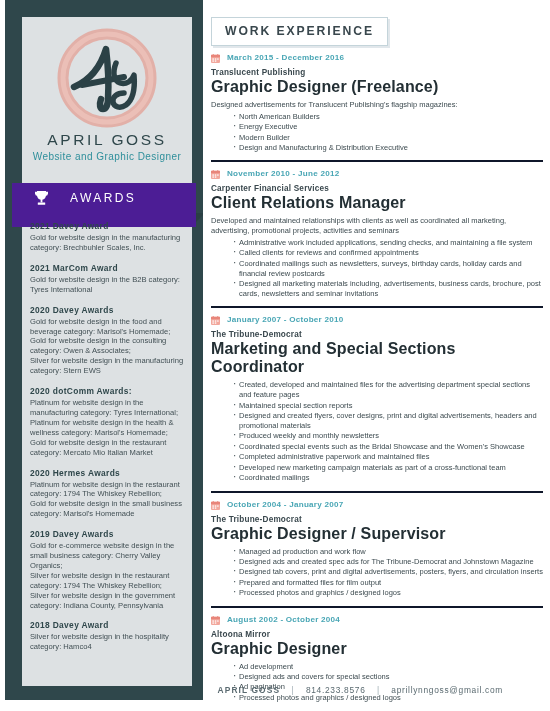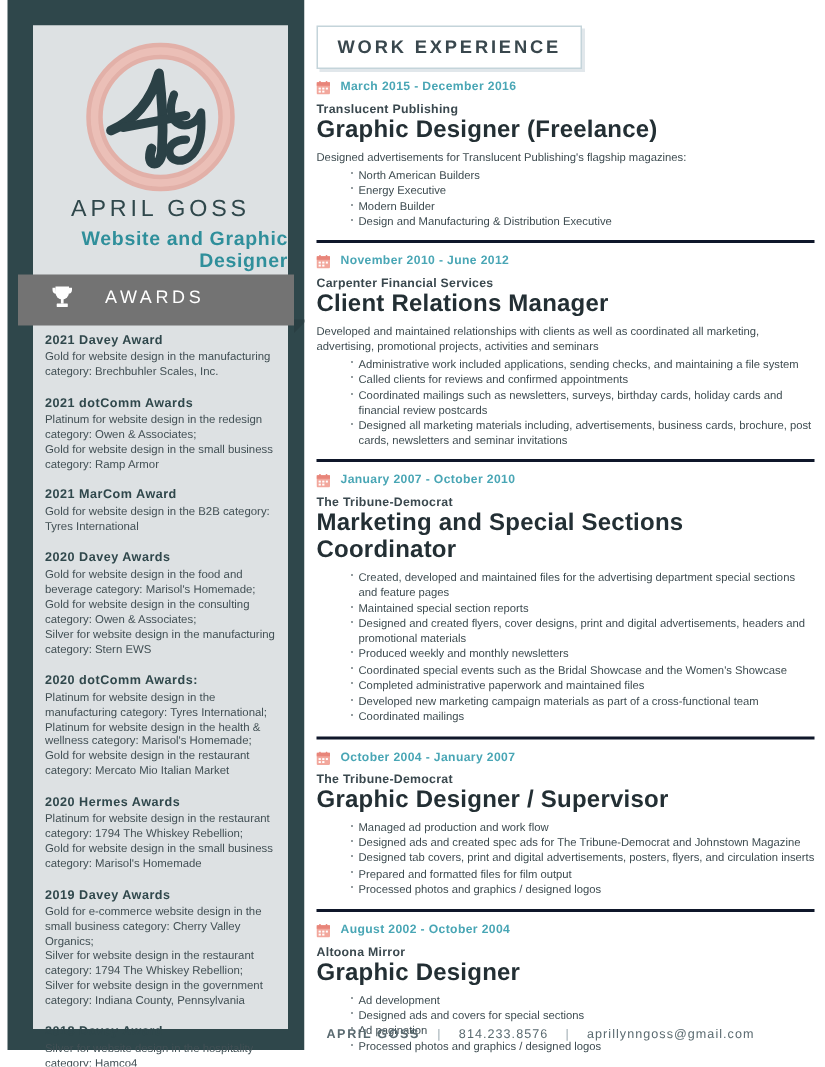--- a/index.html
+++ b/index.html
@@ -32,29 +32,29 @@
     width:106px;height:106px;
   }
   #logo-name{
     position:absolute;left:0;right:0;top:114px;
     text-align:center;
     font-size:15.5px;letter-spacing:2.6px;
     color:#2f474b;font-weight:400;
   }
   #logo-tagline{
     position:absolute;left:0;right:0;top:134px;
-    text-align:right;
-    font-size:13px;letter-spacing:.45px;
-    color:#2f8f9b;font-weight:700;
+    text-align:center;
+    font-size:10px;letter-spacing:.45px;
+    color:#2f8f9b;font-weight:400;
   }
 
   
   #awards-banner{
-    position:absolute;left:12px;top:183px;width:184px;height:34px;
-    background:#737373;
+    position:absolute;left:12px;top:183px;width:184px;height:44px;
+    background:#4c1d95;
     text-decoration:underline;
   }
   #awards-fold{
     position:absolute;left:196px;top:213px;width:0;height:0;
     border-left:9px solid #2a3f43;
     border-bottom:9px solid transparent;
   }
   #awards-trophy{
     position:absolute;left:22px;top:7px;width:15px;height:16px;
   }
@@ -175,24 +175,20 @@
   <div id="awards-label">AWARDS</div>
 </div>
 <div id="awards-fold"></div>
 
 <div id="awards-list">
     <div class="award">
       <div class="award-title">2021 Davey Award</div>
       <div class="award-desc">Gold for website design in the manufacturing category: Brechbuhler Scales, Inc.</div>
     </div>
     <div class="award">
-      <div class="award-title">2021 dotComm Awards</div>
-      <div class="award-desc">Platinum for website design in the redesign category: Owen &amp; Associates;<br>Gold for website design in the small business category: Ramp Armor</div>
-    </div>
-    <div class="award">
       <div class="award-title">2021 MarCom Award</div>
       <div class="award-desc">Gold for website design in the B2B category: Tyres International</div>
     </div>
     <div class="award">
       <div class="award-title">2020 Davey Awards</div>
       <div class="award-desc">Gold for website design in the food and beverage category: Marisol's Homemade;<br>Gold for website design in the consulting category: Owen &amp; Associates;<br>Silver for website design in the manufacturing category: Stern EWS</div>
     </div>
     <div class="award">
       <div class="award-title">2020 dotComm Awards:</div>
       <div class="award-desc">Platinum for website design in the manufacturing category: Tyres International;<br>Platinum for website design in the health &amp; wellness category: Marisol's Homemade;<br>Gold for website design in the restaurant category: Mercato Mio Italian Market</div>

